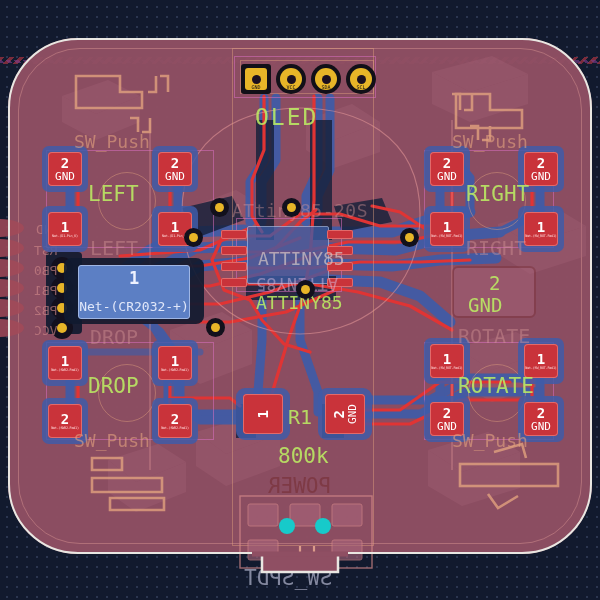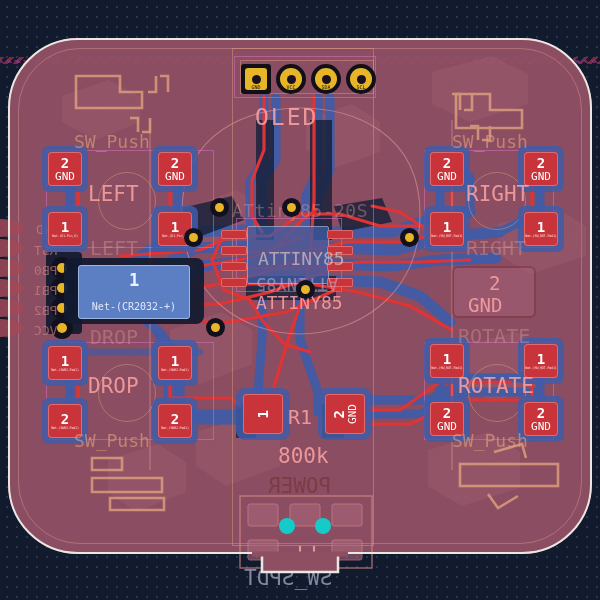--- a/index.html
+++ b/index.html
@@ -55,39 +55,39 @@
   .pad .pnet{font-size:11px;}
   .pad .pmicro{font-size:3.4px;color:#ffd9d9;letter-spacing:-0.2px;}
   .padshadow{
     position:absolute;background:#3f5ca8;border-radius:7px;opacity:.85;
   }
   
   .silk{
     position:absolute;color:#e2a27f;opacity:.62;white-space:nowrap;
     font-family:"DejaVu Sans Mono", monospace;
   }
-  .silk.bright{color:#fca5a5;opacity:.85;}
+  .silk.bright{color:#bef264;opacity:.85;}
   .silk.dim{color:#d99a9a;opacity:.42;}
   .silk.mirror{transform:scaleX(-1);}
   .silk.flip{transform:scale(-1,-1);}
   
   .courtyard{position:absolute;border:1px solid #d96fbf;box-sizing:border-box;opacity:.55;}
   .fabbox{position:absolute;border:1px solid #e2a27f;box-sizing:border-box;opacity:.45;}
   .valuebox{position:absolute;border:1px solid #bf6b6b;box-sizing:border-box;opacity:.4;border-radius:2px;}
   
   .circ{position:absolute;border:1px solid #e2a27f;border-radius:50%;opacity:.45;box-sizing:border-box;}
   
   .batt{
     position:absolute;left:78px;top:265px;width:110px;height:52px;
     background:#5c7fc4;border:1px solid #9fb6e4;border-radius:3px;
     display:flex;flex-direction:column;align-items:center;justify-content:center;
     color:#eef2ff;
   }
   .batt .bn{font-size:17px;font-weight:bold;line-height:1;}
-  .batt .bnet{font-size:10px;opacity:.9;margin-top:12px;}
+  .batt .bnet{font-size:13px;opacity:.9;margin-top:12px;}
   .battshadow{position:absolute;left:64px;top:258px;width:140px;height:66px;background:#101a30;border-radius:8px;opacity:.92;}
   
   .hdr-pad{position:absolute;width:30px;height:30px;border-radius:50%;background:#111018;
            display:flex;align-items:center;justify-content:center;}
   .hdr-pad .ring{width:22px;height:22px;border-radius:50%;background:#e7b528;
            display:flex;align-items:center;justify-content:center;}
   .hdr-pad .hole{width:9px;height:9px;border-radius:50%;background:#1a1020;}
   .hdr-pad.sq{border-radius:3px;}
   .hdr-pad.sq .ring{border-radius:3px;}
   .hdr-lbl{position:absolute;color:#0d0d14;font-size:5px;text-align:center;width:30px;}

